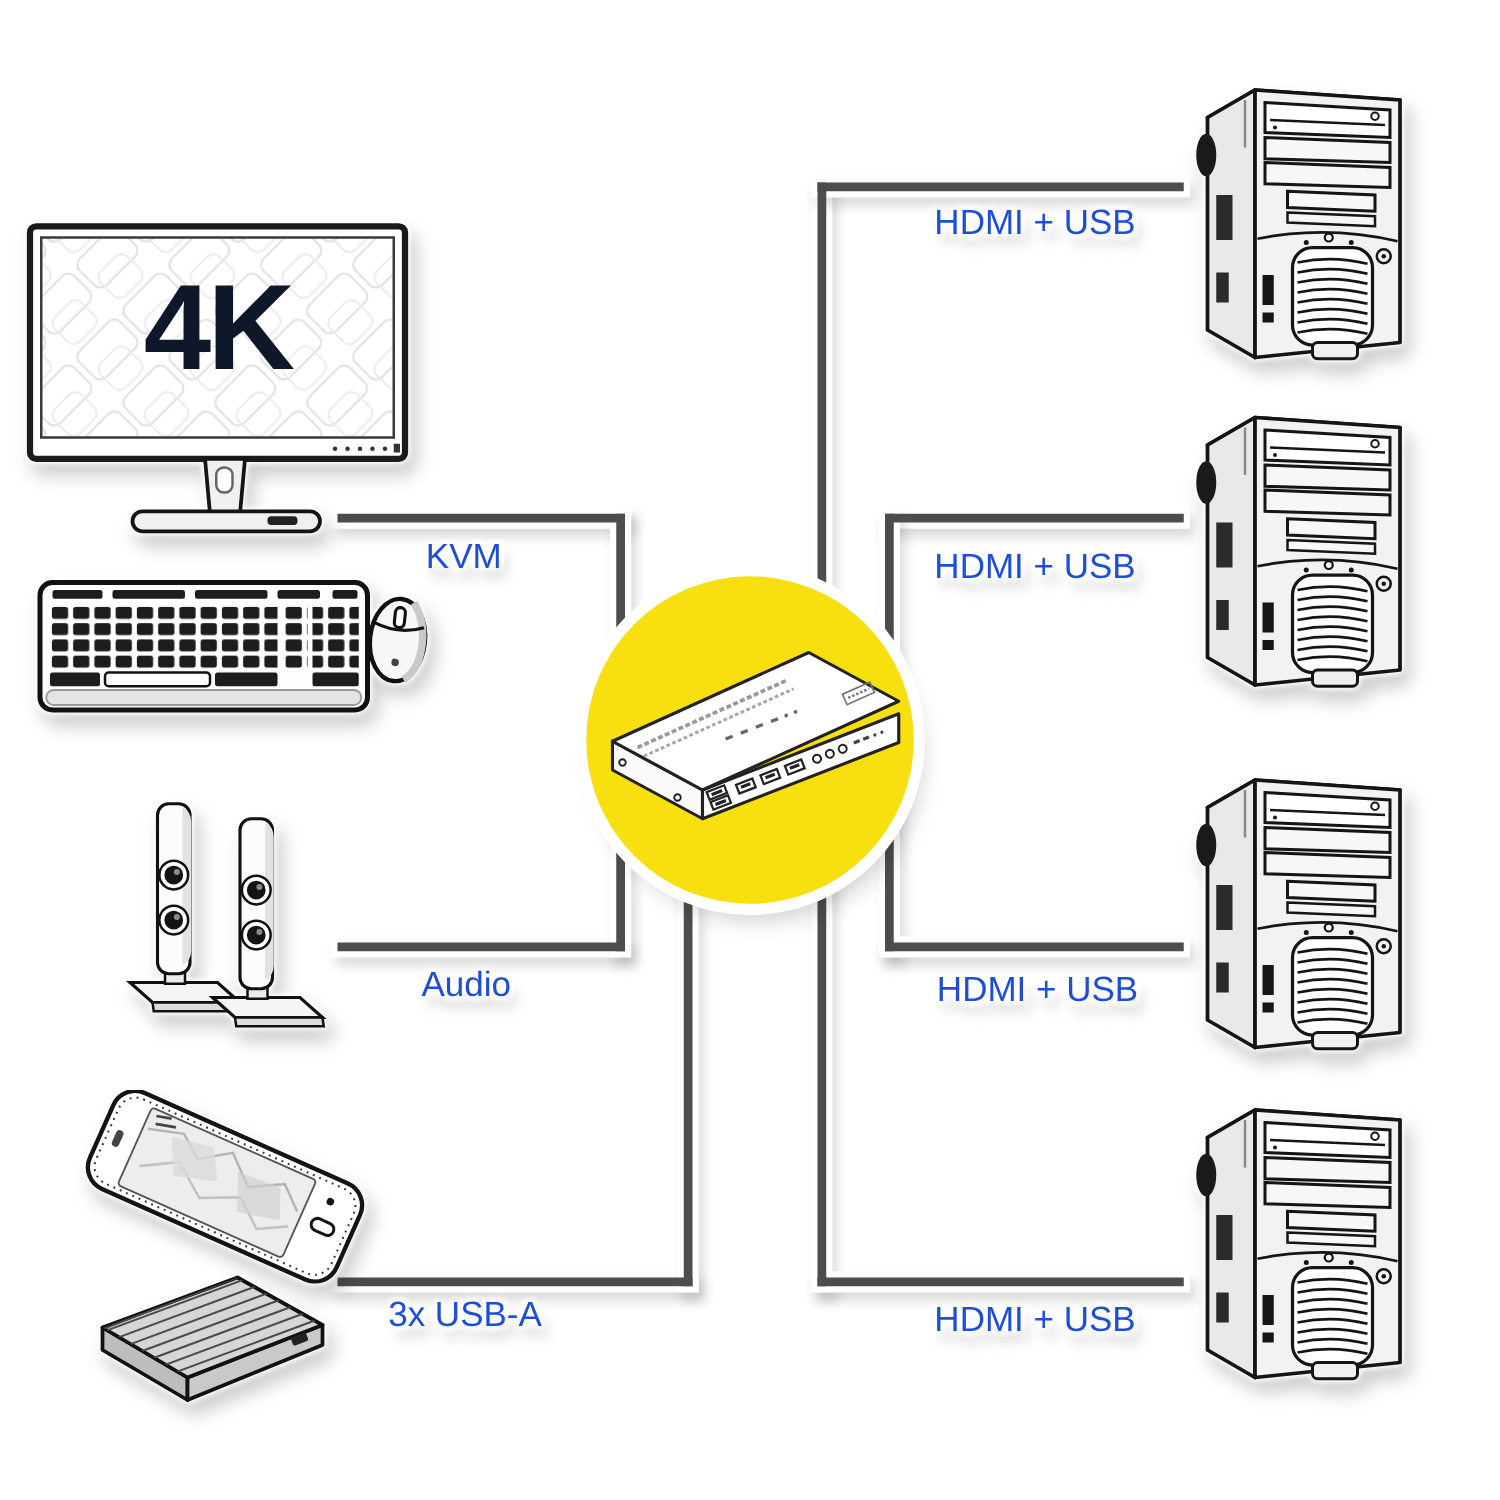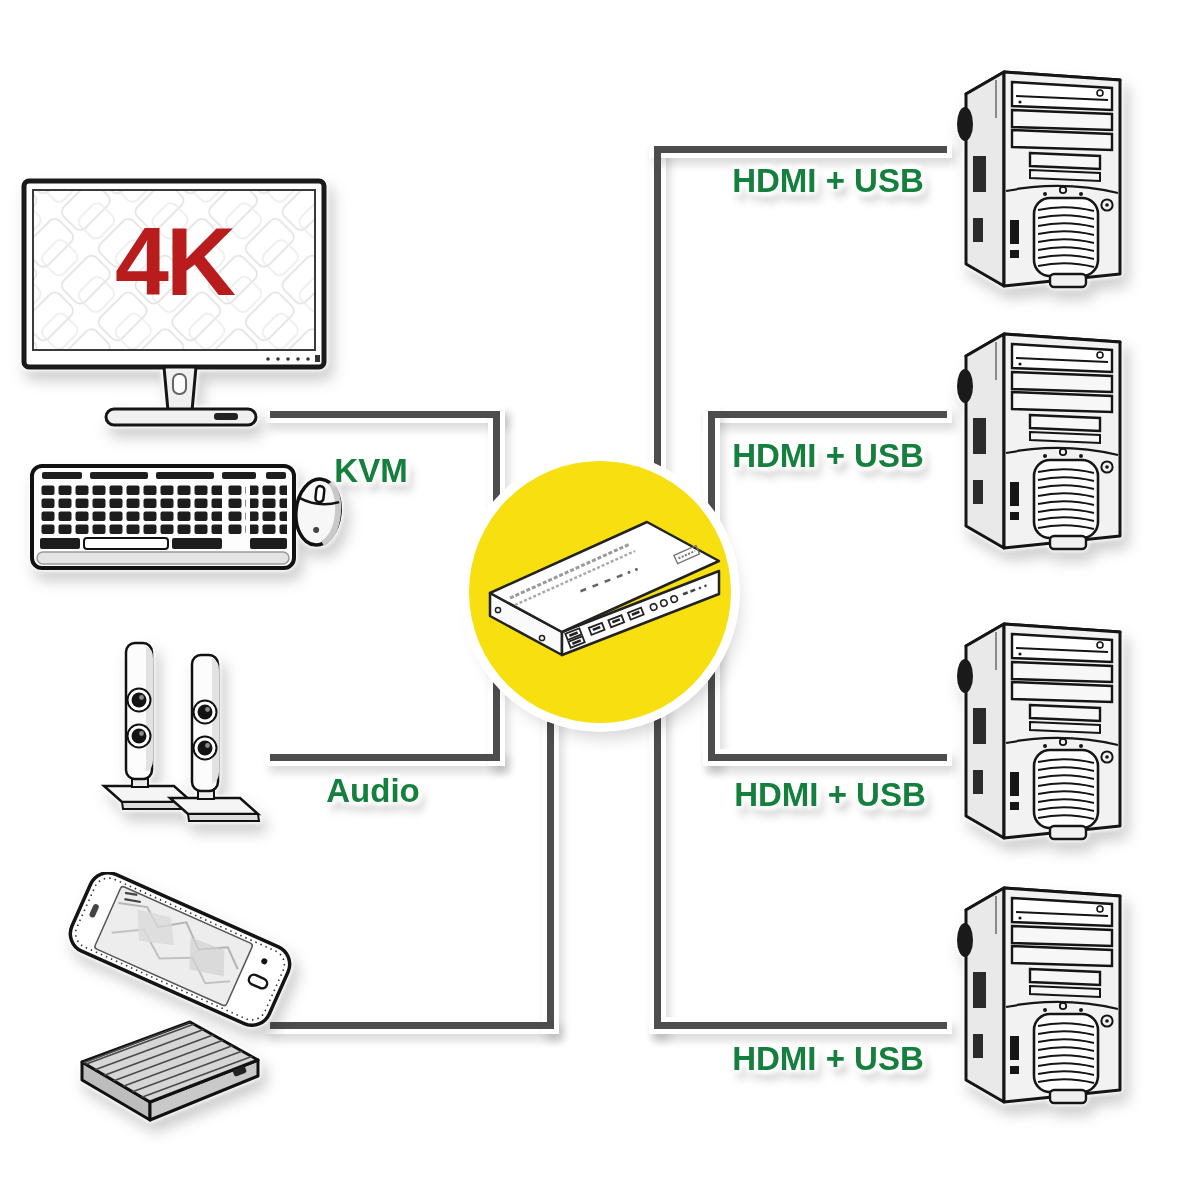--- a/index.html
+++ b/index.html
@@ -3,25 +3,25 @@
 <meta charset="utf-8">
 <style>
   html,body{margin:0;padding:0;background:#fff;}
   #canvas{position:relative;width:1200px;height:1200px;background:#ffffff;overflow:hidden;
           font-family:"Liberation Sans",sans-serif;}
   .halo{position:absolute;background:#fff;z-index:1;box-shadow:4px 7px 9px rgba(0,0,0,.14);}
   .line{position:absolute;background:#4d4d4d;z-index:2;}
   .device{position:absolute;z-index:2;
           filter:drop-shadow(0 0 2.5px #fff) drop-shadow(0 0 1.5px #fff) drop-shadow(5px 9px 7px rgba(0,0,0,.20));}
   .label{position:absolute;transform:translateX(-50%);white-space:nowrap;z-index:6;
-         font-weight:700;font-size:33px;color:#15803d;letter-spacing:0px;
+         font-weight:400;font-size:28px;color:#1d4ed8;letter-spacing:0px;
          text-shadow:-3px -3px 4px #fff,3px -3px 4px #fff,-3px 3px 4px #fff,3px 3px 4px #fff,
                      0 0 9px #fff,0 0 9px #fff,5px 9px 10px rgba(0,0,0,.28);}
   .badge-4k{position:absolute;transform:translateX(-50%);z-index:5;
-            font-weight:700;font-size:97px;letter-spacing:-3px;color:#b91c1c;line-height:1;}
+            font-weight:700;font-size:97px;letter-spacing:-3px;color:#0f172a;line-height:1;}
   #hub-circle{position:absolute;left:469px;top:461px;width:262px;height:262px;border-radius:50%;
               background:#F7DF10;z-index:3;
               box-shadow:0 0 0 9px #fff,7px 14px 18px rgba(0,0,0,.18);}
   #hub-device{position:absolute;left:480px;top:500px;width:250px;height:170px;z-index:4;}
   .defs-holder{position:absolute;width:0;height:0;overflow:hidden;}
 </style>
 </head>
 <body>
 
 <svg class="defs-holder" aria-hidden="true">
@@ -256,20 +256,21 @@
   <svg class="device" style="left:950px;top:322px" width="185" height="235">
       <use href="#tower-sym" xlink:href="#tower-sym"></use>
     </svg>
   <svg class="device" style="left:950px;top:612px" width="185" height="235">
       <use href="#tower-sym" xlink:href="#tower-sym"></use>
     </svg>
   <svg class="device" style="left:950px;top:876px" width="185" height="235">
       <use href="#tower-sym" xlink:href="#tower-sym"></use>
     </svg>
 
-  <div class="label" style="left:371px;top:452px">KVM</div>
+  <div class="label" style="left:371px;top:429px">KVM</div>
   <div class="label" style="left:373px;top:772px">Audio</div>
+  <div class="label" style="left:372px;top:1036px">3x USB-A</div>
   <div class="label" style="left:828px;top:162px">HDMI + USB</div>
   <div class="label" style="left:828px;top:437px">HDMI + USB</div>
   <div class="label" style="left:830px;top:776px">HDMI + USB</div>
   <div class="label" style="left:828px;top:1040px">HDMI + USB</div>
 
 </div>
 
 </body></html>

